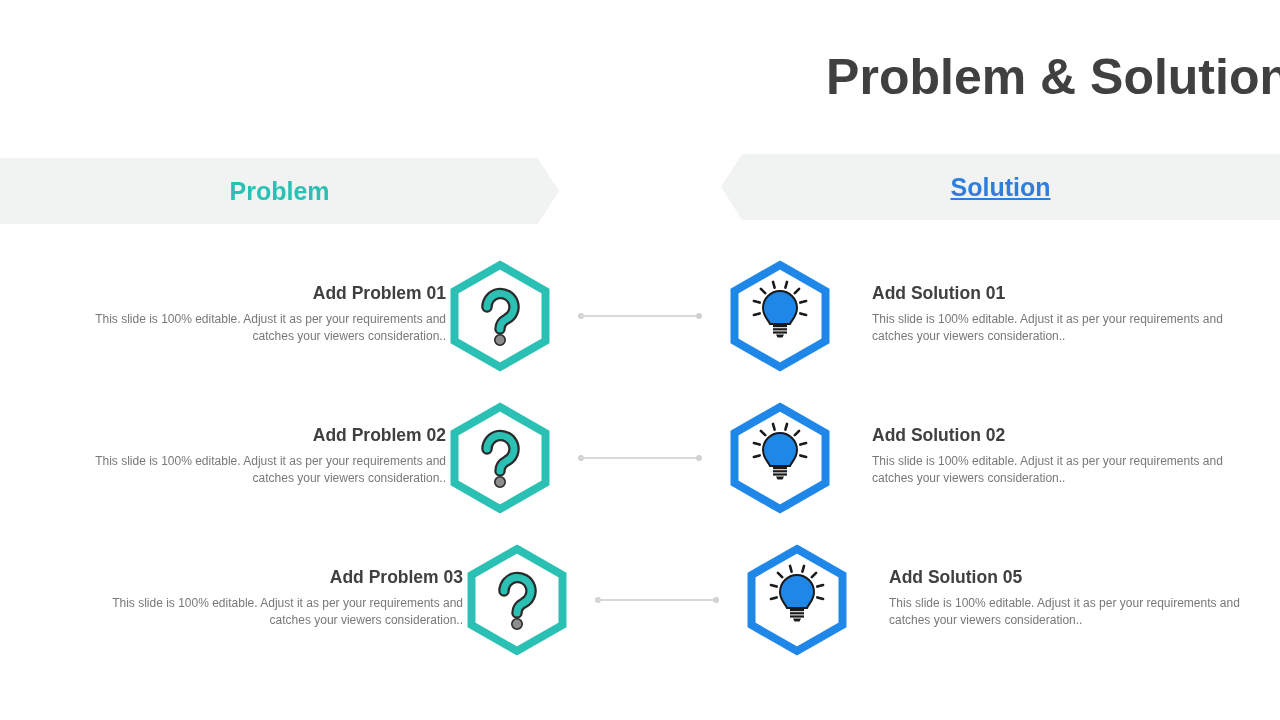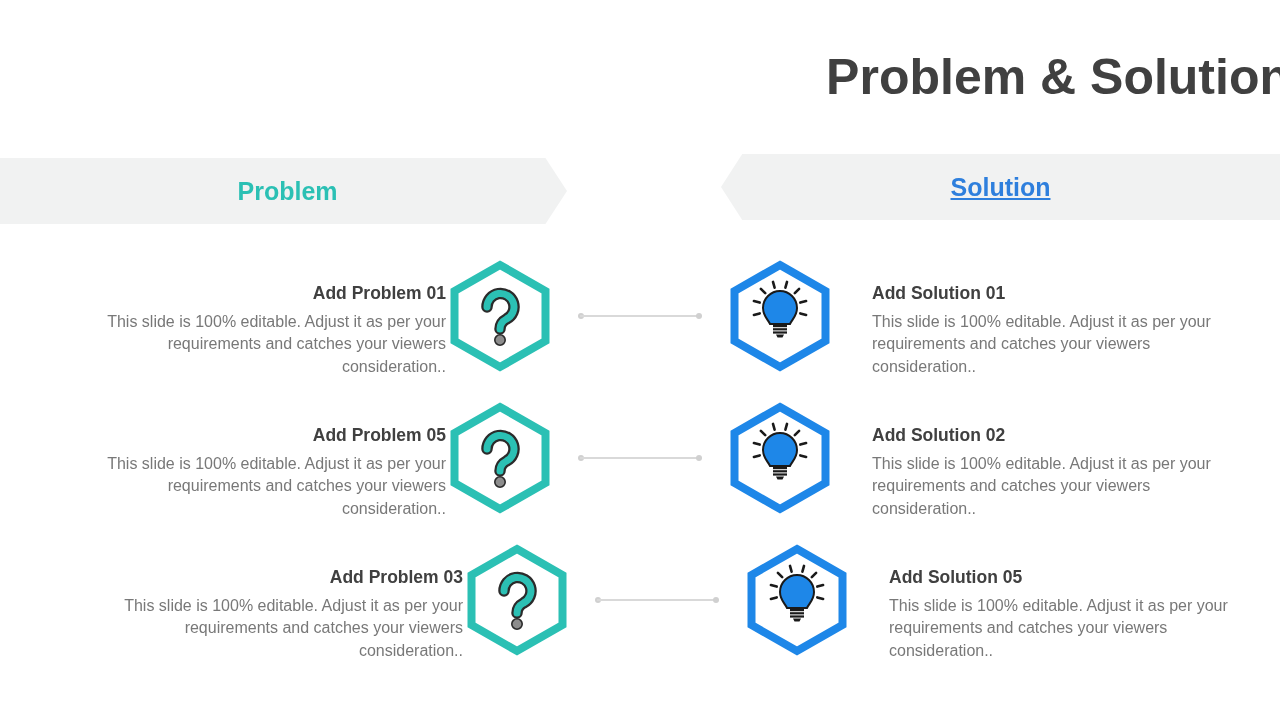--- a/index.html
+++ b/index.html
@@ -15,21 +15,20 @@
   
   .banner {
     position:absolute; background:var(--banner-bg);
     display:flex; align-items:center; justify-content:center;
     font-size:25px; font-weight:bold;
   }
   .banner-problem {
     left:0; top:158px; width:559px; height:66px;
     clip-path:polygon(0 0, 96.2% 0, 100% 50%, 96.2% 100%, 0 100%);
     color:var(--teal);
-    padding-left:8px;
   }
   .banner-solution {
     left:721px; top:154px; width:559px; height:66px;
     clip-path:polygon(3.8% 0, 100% 0, 100% 100%, 3.8% 100%, 0 50%);
     color:var(--blue-text);
     text-decoration:underline;
   }
   
   .row { position:absolute; left:0; width:1280px; height:112px;padding-left:14px; }
   .row-1 { top:260px; }
@@ -48,21 +47,21 @@
   .q-dot     { fill:#8d8d8d; stroke:#2b2b2b; stroke-width:1.6; }
 
   .bulb      { fill:var(--blue); stroke:#1a1a1a; stroke-width:2; stroke-linejoin:round; }
   .bulb-ray  { stroke:#1a1a1a; stroke-width:2.6; stroke-linecap:round; }
   .bulb-base { fill:#1a1a1a; }
 
   .text-block { position:absolute; top:23px; width:360px; }
   .text-problem { right:848px; text-align:right; }
   .text-solution { left:872px; text-align:left; }
   .item-title { font-size:17.5px; font-weight:bold; color:var(--heading-text); margin:0 0 7px 0; }
-  .item-desc  { font-size:16px; color:var(--body-text); line-height:1.4; margin:0; }
+  .item-desc  { font-size:12px; color:var(--body-text); line-height:1.4; margin:0; }
 
   .connector { position:absolute; left:578px; top:53px; width:124px; height:6px; }
   .connector-line { position:absolute; left:2px; right:2px; top:2px; height:1.6px; background:var(--connector); }
   .connector-dot  { position:absolute; top:0; width:6px; height:6px; border-radius:50%; background:#d0d0d0; }
   .dot-left  { left:0; }
   .dot-right { right:0; }
 </style>
 </head>
 <body>
 
@@ -110,21 +109,21 @@
       <path class="bulb-base" d="M46,74.5 h8 l-1.5,3 h-5 z"></path>
     </svg>
     <div class="text-block text-solution">
       <p class="item-title">Add Solution 01</p>
       <p class="item-desc">This slide is 100% editable. Adjust it as per your requirements and catches your viewers consideration..</p>
     </div>
   </div>
 
   <div class="row row-2">
     <div class="text-block text-problem">
-      <p class="item-title">Add Problem 05</p>
+      <p class="item-title">Add Problem 02</p>
       <p class="item-desc">This slide is 100% editable. Adjust it as per your requirements and catches your viewers consideration..</p>
     </div>
     <svg class="hex hex-q" viewBox="0 0 100 112">
       <polygon points="50,5 95.5,31 95.5,81 50,107 4.5,81 4.5,31"></polygon>
       <path class="q-outline" d="M37,47 A13.5,13.5 0 1 1 56.5,59 Q50,62.5 50,69"></path>
       <path class="q-fill" d="M37,47 A13.5,13.5 0 1 1 56.5,59 Q50,62.5 50,69"></path>
       <circle class="q-dot" cx="50" cy="80" r="5.2"></circle>
     </svg>
     <div class="connector">
       <span class="connector-dot dot-left"></span>

